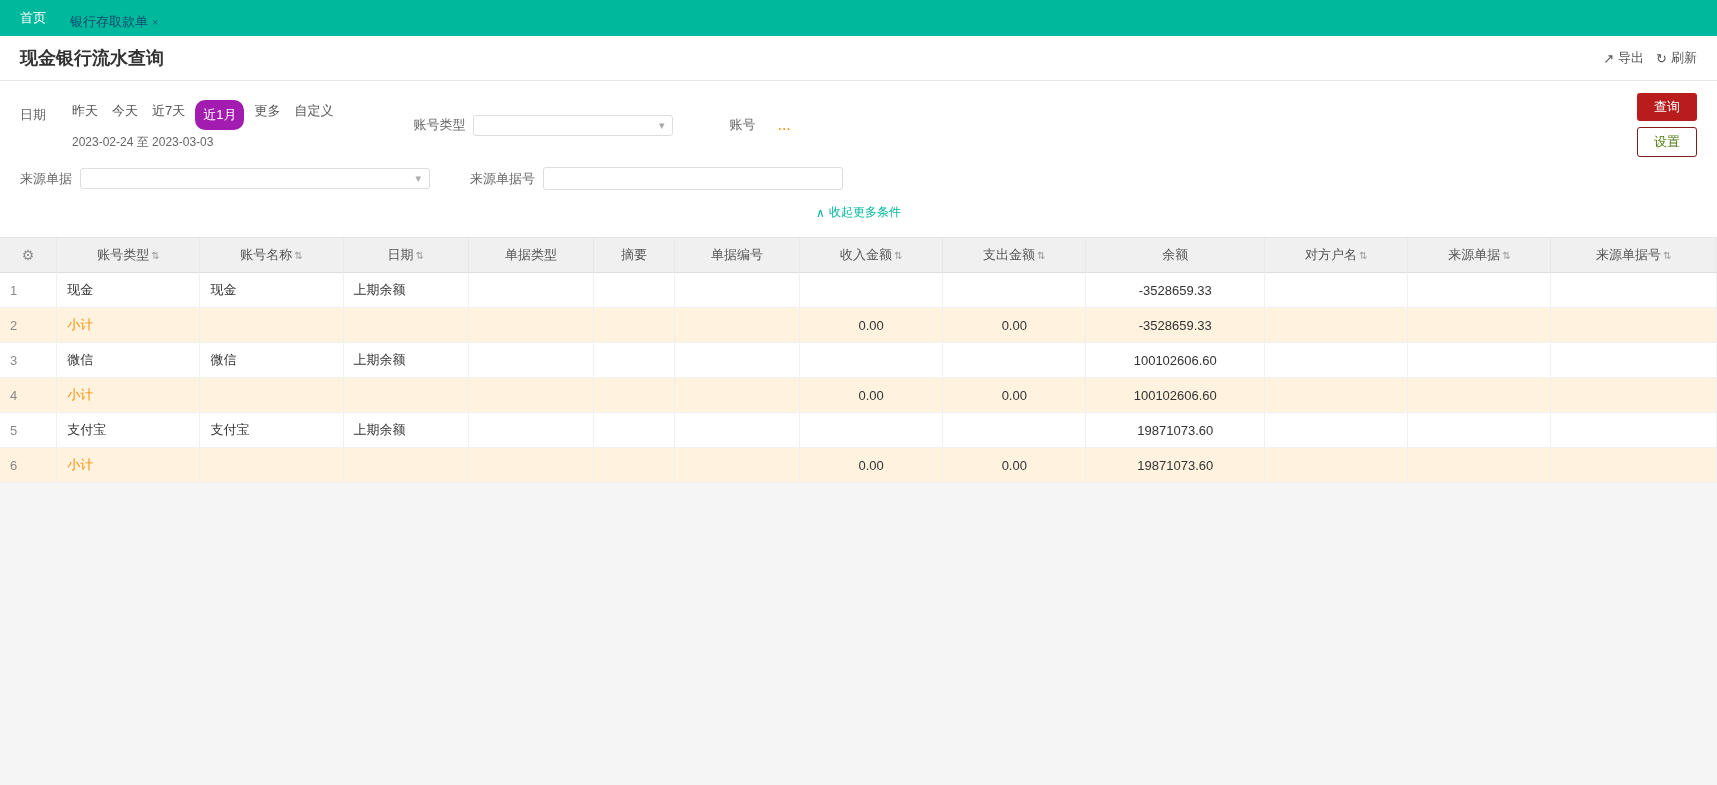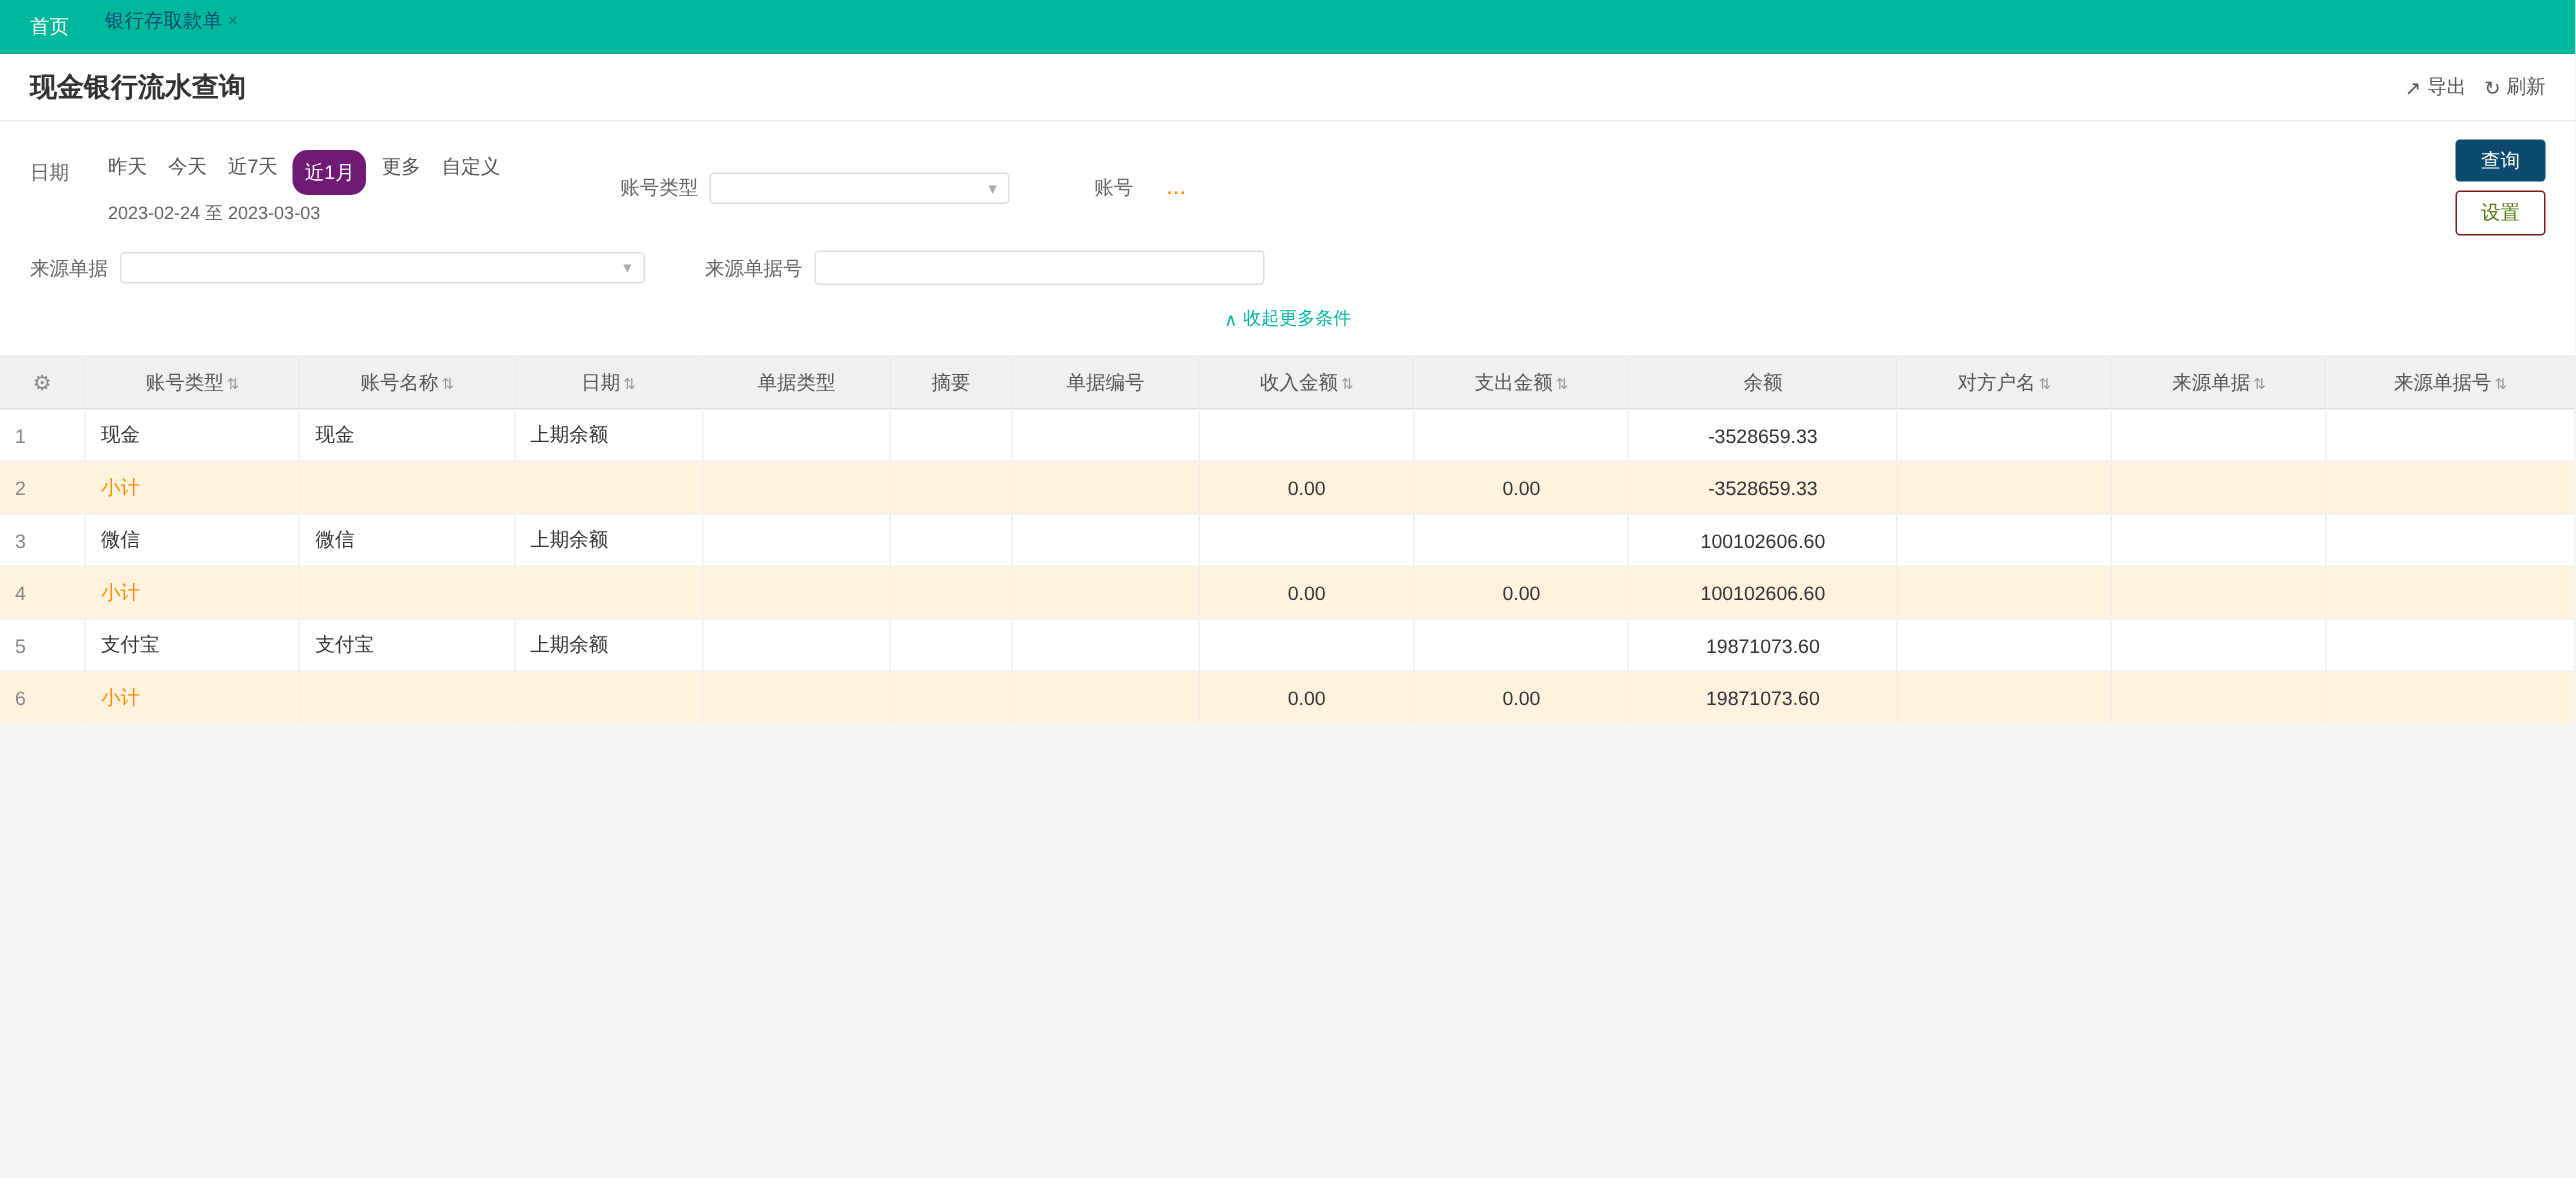--- a/index.html
+++ b/index.html
@@ -2,21 +2,21 @@
 <html><head>
   <meta charset="utf-8">
   <style>
     * { box-sizing: border-box; margin: 0; padding: 0; font-family: 'Microsoft YaHei', Arial, sans-serif; }
     body { background: #f5f5f5; font-size: 13px; color: #333; }
 
     
     .top-nav {
       background: #00b89c;
       display: flex;
-      align-items: flex-start;
+      align-items: flex-end;
       height: 36px;
       padding: 0 8px;
       overflow: hidden;
     }
     .nav-tab {
       color: #0c4a6e;
       padding: 0 12px;
       height: 28px;
       line-height: 36px;
       cursor: pointer;
@@ -86,21 +86,21 @@
       white-space: nowrap;
       min-width: 40px;
     }
     .date-opt {
       color: #555;
       cursor: pointer;
       padding: 2px 4px;
       font-size: 13px;
     }
     .date-opt.active {
-      background: #701a75;
+      background: #a21caf;
       color: #fff;
       border-radius: 10px;
       padding: 6px 8px;
     }
     .date-range {
       color: #666;
       font-size: 12px;
       margin-left: 4px;
     }
     .filter-select {
@@ -124,21 +124,21 @@
     .chevron-down {
       color: #aaa;
       font-size: 11px;
     }
     .ellipsis-btn {
       color: #ff8c00;
       font-size: 16px;
       cursor: pointer;
     }
     .query-btn {
-      background: #0c4a6e;
+      background: #b91c1c;
       color: #fff;
       border: none;
       border-radius: 3px;
       padding: 5px 16px;
       cursor: pointer;
       font-size: 13px;
     }
     .settings-btn {
       background: #fff;
       color: #4d7c0f;

